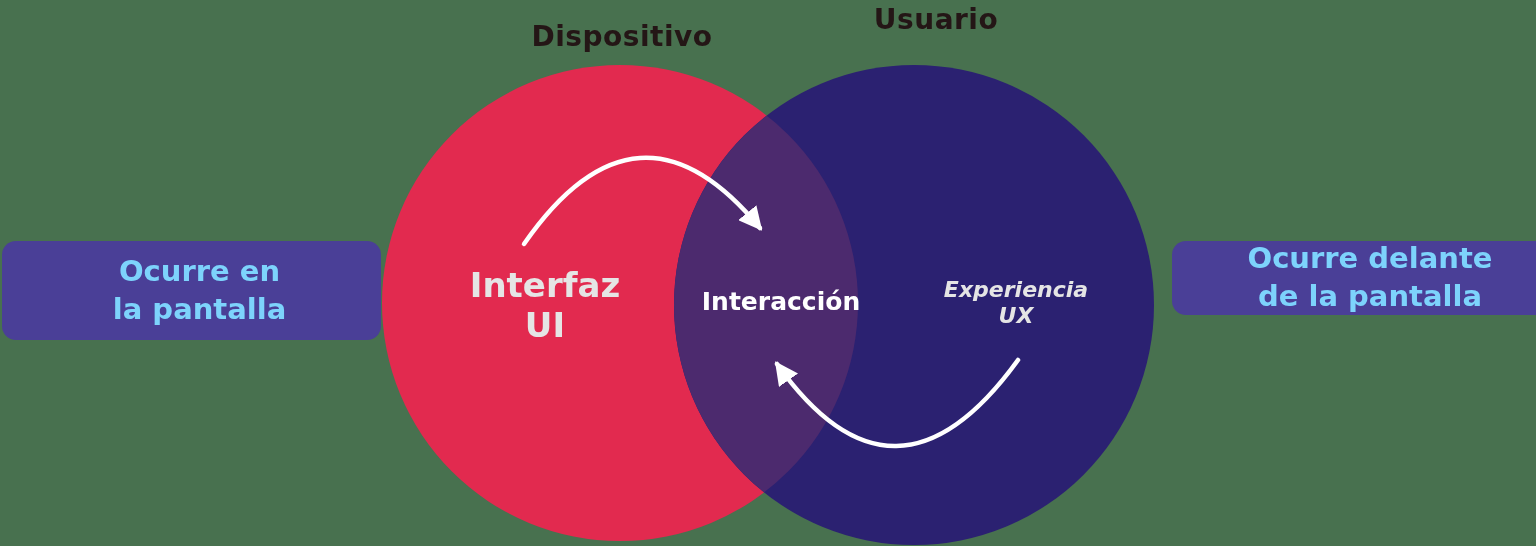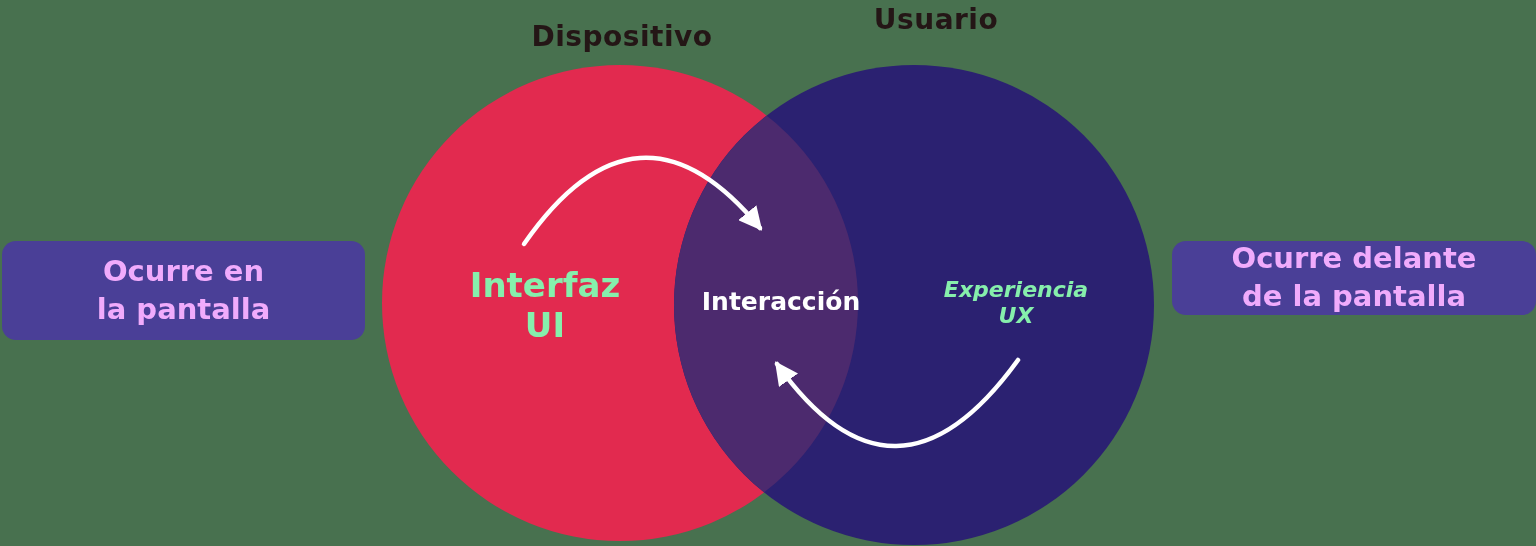--- a/index.html
+++ b/index.html
@@ -31,21 +31,21 @@
     text-align: center;
     transform: translate(-50%, -50%);
   }
   .top-label {
     font-size: 28px;
     font-weight: 800;
     color: #241616;
     letter-spacing: 0.5px;
   }
   .circle-label {
-    color: #86efac;
+    color: #e5e5e5;
     font-weight: 700;
     line-height: 1.18;
   }
   .circle-label.ui {
     font-size: 34px;
   }
   .circle-label.ux {
     font-size: 22px;
     font-style: italic;
   }
@@ -55,25 +55,26 @@
     font-size: 25px;
   }
   .side-box {
     position: absolute;
     background: #4A3F97;
     border-radius: 14px;
     display: flex;
     align-items: center;
     justify-content: center;
     text-align: center;
-    color: #f0abfc;
+    color: #7dd3fc;
     font-weight: 700;
     font-size: 29px;
     line-height: 1.3;
     white-space: pre-line;
+    padding-left: 16px;
   }
   .side-box.left {
     left: 2px;
     top: 241px;
     width: 363px;
     height: 99px;
   }
   .side-box.right {
     left: 1172px;
     top: 241px;

